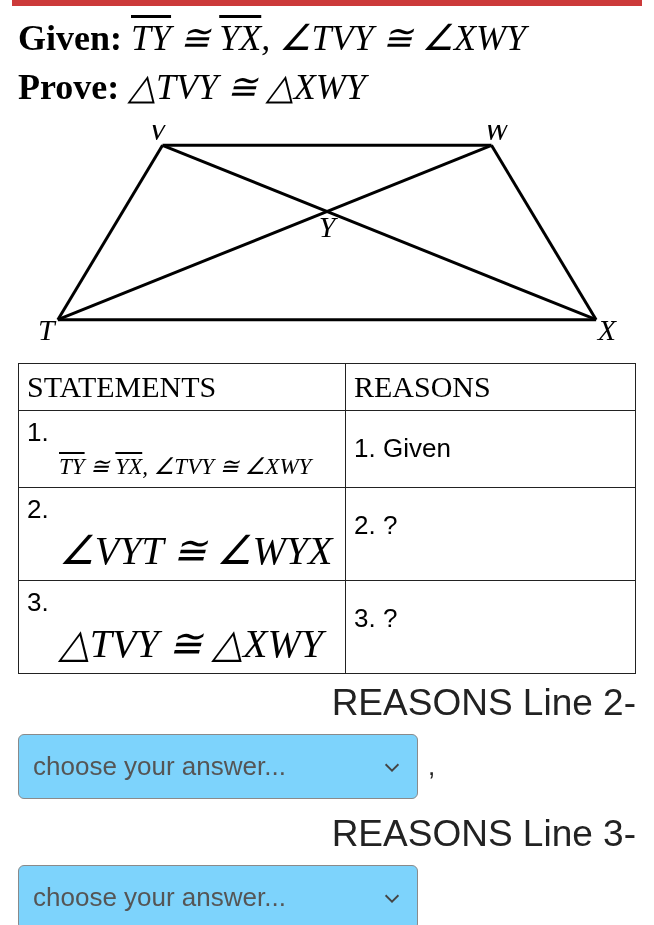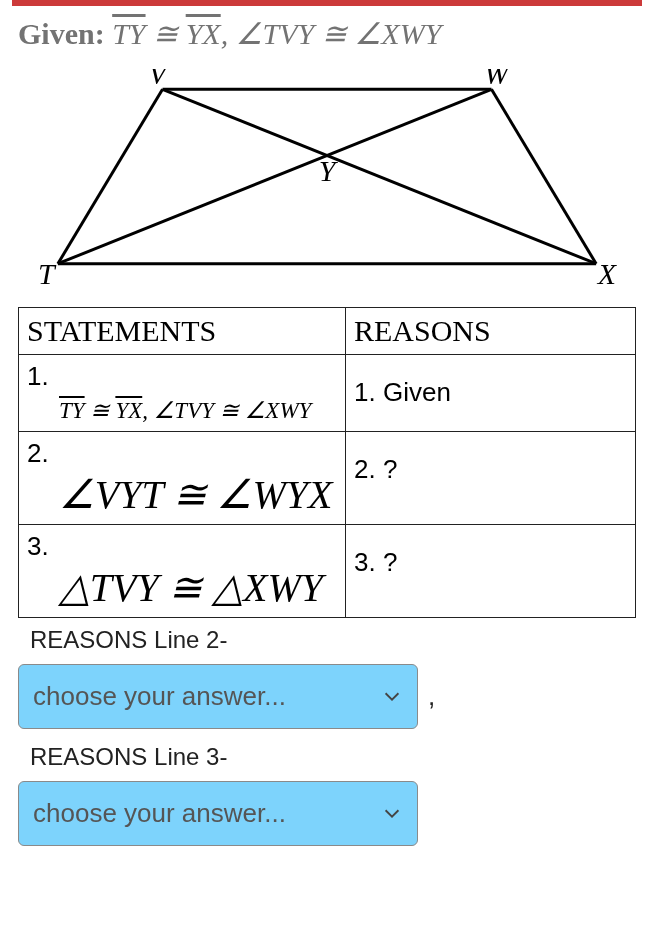--- a/index.html
+++ b/index.html
@@ -14,23 +14,23 @@
   .top-accent {
     height: 6px;
     background: #cc3a3a;
     margin: 0 12px 8px 12px;
   }
   .header {
     padding: 0 18px 10px 18px;
   }
   .header-line {
     font-family: Georgia, serif;
-    font-size: 30px;
+    font-size: 36px;
     line-height: 1.35;
-    color: #737373;
+    color: #000000;
   }
   .label {
     font-weight: bold;
   }
   .math-italic { font-style: italic; font-family: 'Times New Roman', Georgia, serif; }
   .overline { text-decoration: overline; }
   .diagram-wrap {
     padding: 4px 18px 14px 18px;
   }
   .diagram {
@@ -88,23 +88,24 @@
     padding-top: 22px !important;
   }
   .col-stmt { width: 53%; }
   .col-reason { width: 47%; }
 
   .answers {
     padding: 0 18px 18px 18px;
   }
   .answer-label {
     font-family: Arial, Helvetica, sans-serif;
-    font-size: 24px;
+    font-size: 37px;
     color: #222;
     margin: 6px 0 10px 12px;
+    text-align: right;
   }
   .dropdown-row {
     display: flex;
     align-items: center;
     gap: 10px;
     margin-bottom: 14px;
   }
   .dropdown {
     display: inline-flex;
     align-items: center;
@@ -135,20 +136,24 @@
 <body>
 
 <div class="top-accent"></div>
 
 <div class="header">
   <div class="header-line">
     <span class="label">Given:</span>
     <span class="math-italic">
       <span class="overline">TY</span> ≅ <span class="overline">YX</span>, ∠<span>TVY</span> ≅ ∠<span>XWY</span>
     </span>
+  </div>
+  <div class="header-line">
+    <span class="label">Prove:</span>
+    <span class="math-italic">△TVY ≅ △XWY</span>
   </div>
 </div>
 
 <div class="diagram-wrap">
   <svg class="diagram" viewBox="0 0 620 220">
     <g stroke="#000" stroke-width="3" fill="none">
 
       <line x1="40" y1="195" x2="580" y2="195"></line>
       <line x1="40" y1="195" x2="145" y2="20"></line>
       <line x1="580" y1="195" x2="475" y2="20"></line>

